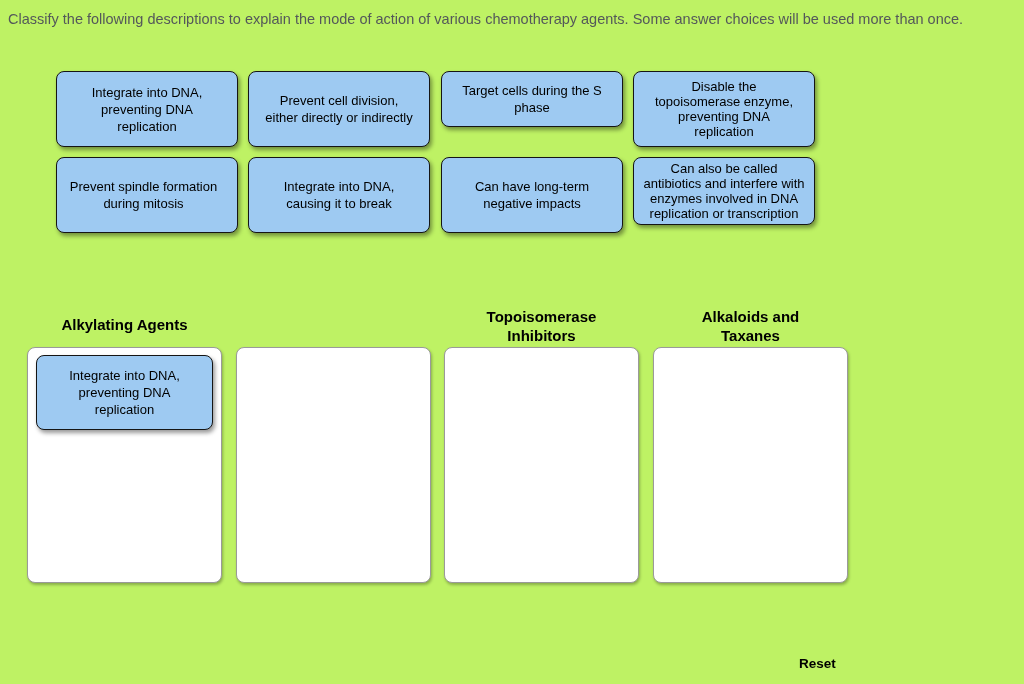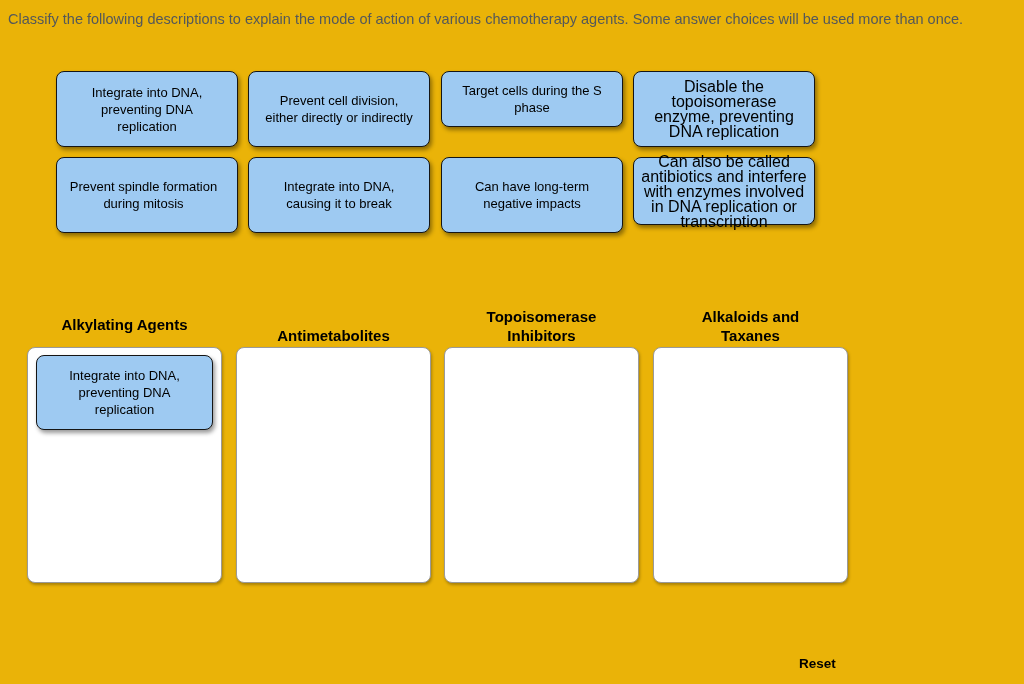--- a/index.html
+++ b/index.html
@@ -1,20 +1,20 @@
 <!DOCTYPE html>
 <html><head>
 <meta charset="utf-8">
 <style>
   html, body { margin: 0; padding: 0; background: #ffffff; }
   .stage {
     position: relative;
     width: 1024px;
     height: 684px;
-    background: #eab308;
+    background: #bef264;
     font-family: "Liberation Sans", sans-serif;
     overflow: hidden;
   }
   .instructions {
     position: absolute;
     left: 8px;
     top: 8px;
     width: 1004px;
     font-size: 14.5px;
     line-height: 22px;
@@ -30,21 +30,21 @@
     display: flex;
     align-items: center;
     justify-content: center;
     text-align: center;
     color: #000;
     font-size: 13px;
     line-height: 17px;
     padding: 4px 15px;
     cursor: pointer;
   }
-  .chip.small { font-size: 16px; line-height: 15px; }
+  .chip.small { font-size: 13px; line-height: 15px; }
   .c0 { left: 56px;  top: 71px;  width: 182px; height: 76px; }
   .c1 { left: 248px; top: 71px;  width: 182px; height: 76px; }
   .c2 { left: 441px; top: 71px;  width: 182px; height: 56px; }
   .c3 { left: 633px; top: 71px;  width: 182px; height: 76px; padding: 4px 18px; }
   .c4 { left: 56px;  top: 157px; width: 182px; height: 76px; padding-left: 8px; }
   .c5 { left: 248px; top: 157px; width: 182px; height: 76px; }
   .c6 { left: 441px; top: 157px; width: 182px; height: 76px; }
   .c7 { left: 633px; top: 157px; width: 182px; height: 68px; padding: 4px 6px; }
   .bin-header {
     position: absolute;
@@ -107,23 +107,20 @@
     <div class="chip c3 small">Disable the topoisomerase enzyme, preventing DNA replication</div>
     <div class="chip c4">Prevent spindle formation during mitosis</div>
     <div class="chip c5">Integrate into DNA, causing it to break</div>
     <div class="chip c6">Can have long-term negative impacts</div>
     <div class="chip c7 small">Can also be called antibiotics and interfere with enzymes involved in DNA replication or transcription</div>
   </div>
 
   <div class="bin-header h0">
     <span>Alkylating Agents</span>
   </div>
-  <div class="bin-header h1">
-    <span>Antimetabolites</span>
-  </div>
   <div class="bin-header h2">
     <span>Topoisomerase Inhibitors</span>
   </div>
   <div class="bin-header h3">
     <span>Alkaloids and Taxanes</span>
   </div>
 
   <div class="bin b0"></div>
   <div class="bin b1"></div>
   <div class="bin b2"></div>

